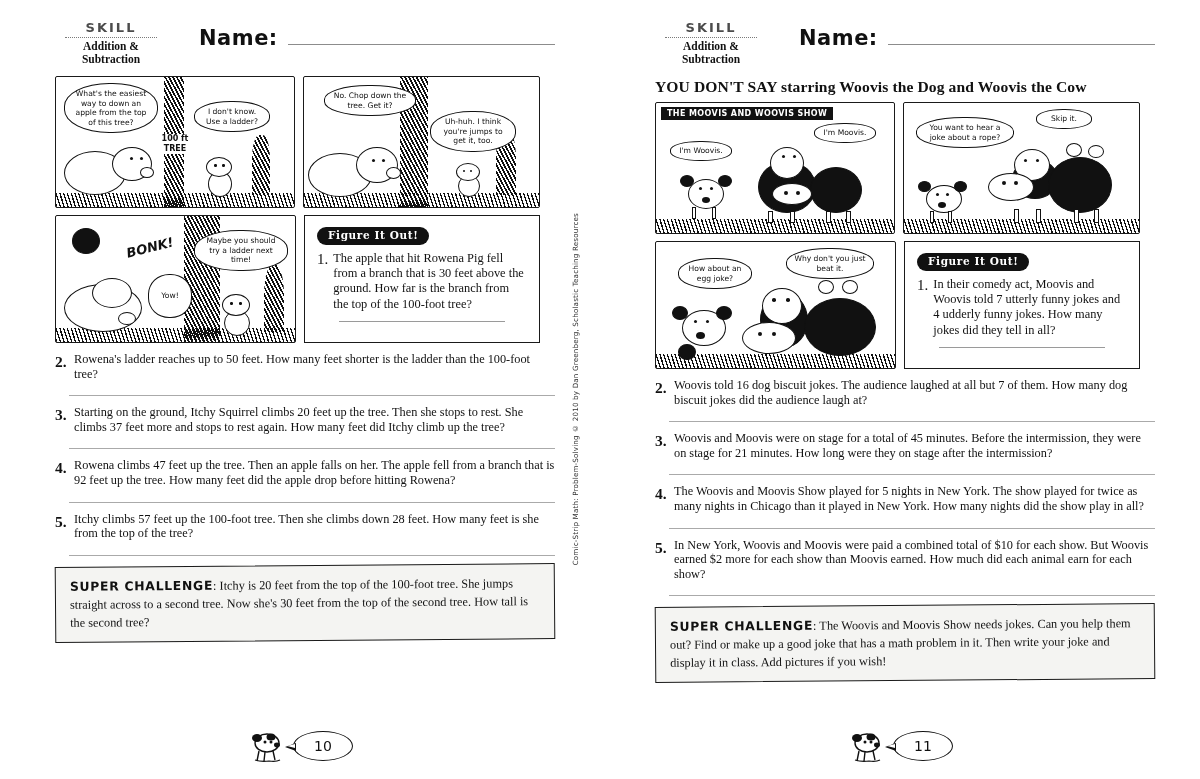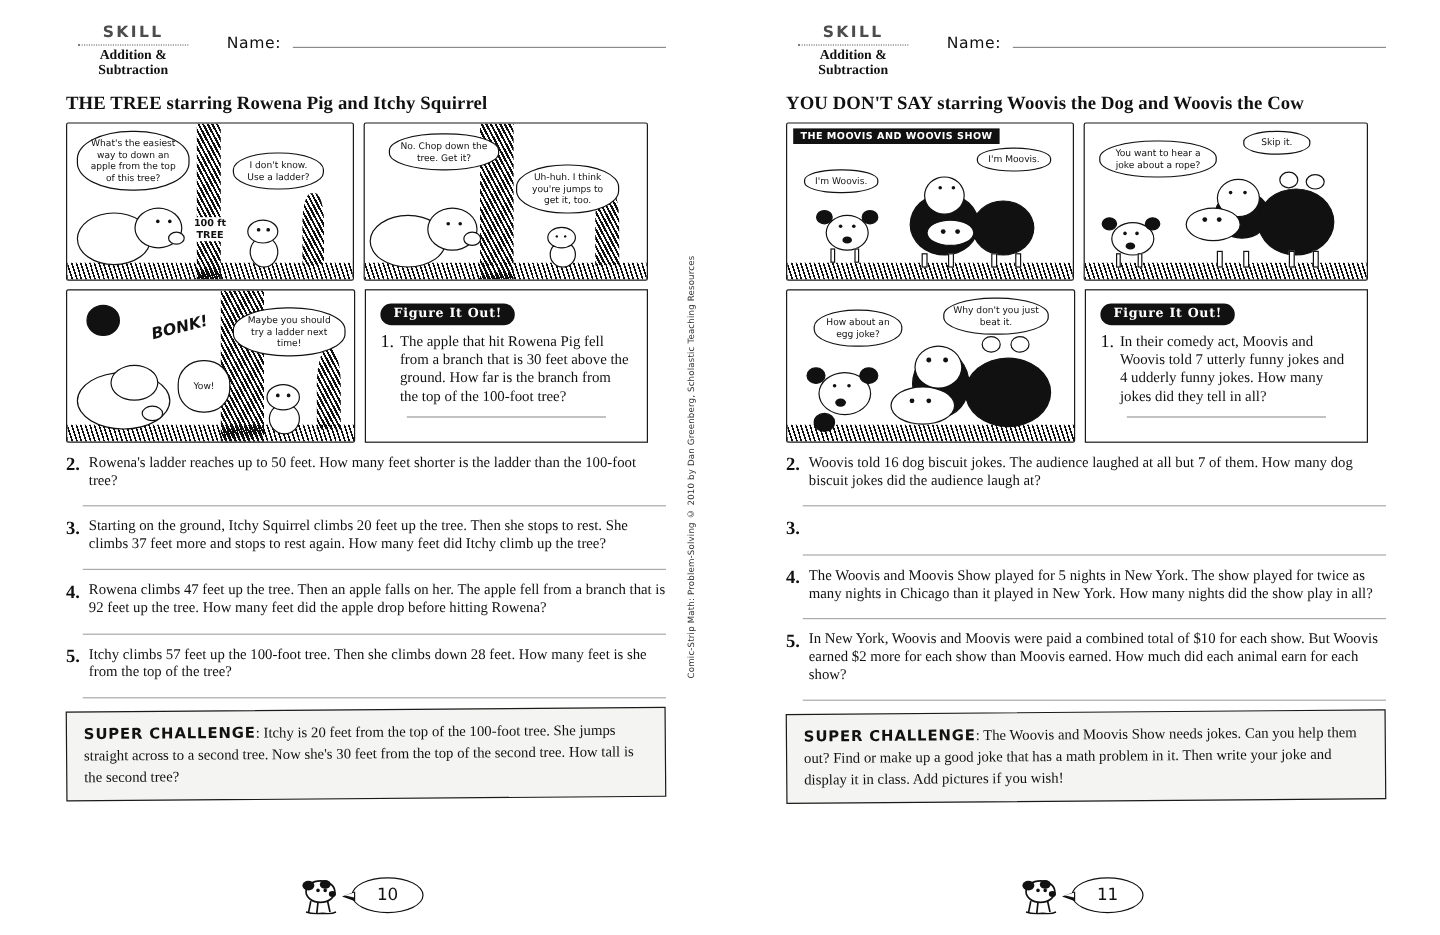--- a/index.html
+++ b/index.html
@@ -23,22 +23,22 @@
     font-weight: bold; font-size: 13px; letter-spacing: 2px;
     color: #4c4c4c;
   }
   .skill-rule { border-top: 1px dotted #7a7a7a; margin: 2px 10px 2px 10px; }
   .skill-sub {
     font-family: Liberation Serif, serif;
     font-weight: bold; font-size: 11.5px; line-height: 12.5px; color: #111;
   }
   .name-wrap { flex: 1; display: flex; align-items: baseline; padding-left: 22px; padding-top: 8px; }
   .name-label {
-    font-family: "DejaVu Sans", sans-serif; font-weight: normal;
-    font-size: 13px; letter-spacing: .5px;
+    font-family: "DejaVu Sans", sans-serif; font-weight: bold;
+    font-size: 21px; letter-spacing: .5px; margin-left: 10px;
   }
   .name-line { flex: 1; border-bottom: 1.3px solid #8c8c8c; margin-left: 10px; height: 14px; }
 
   
   .strip-title {
     font-family: "Liberation Serif", serif;
     font-weight: bold; font-size: 15.6px; letter-spacing: .1px;
     margin: 2px 0 6px 0; white-space: nowrap;
   }
 
@@ -171,27 +171,26 @@
         <div class="skill-rule"></div>
         <div class="skill-sub">Addition &amp;</div>
         <div class="skill-sub">Subtraction</div>
       </div>
       <div class="name-wrap">
         <div class="name-label">Name:</div>
         <div class="name-line"></div>
       </div>
     </div>
 
-    <div class="strip-title">THE TREE starring Rowena Pig and Itchy Squirrel</div>
 
     <div class="comic-row">
       <div class="panel rough" style="width:240px;height:132px">
         <div class="ground"></div>
         <div class="bark" style="left:108px;width:20px;"></div>
-        <div class="tree-label" style="left:104px;top:78px;width:30px;">
+        <div class="tree-label" style="left:104px;top:57px;width:30px;">
           <span>100 ft</span><br>
           <span>TREE</span>
         </div>
         <div class="bubble" style="left:8px;top:6px;width:94px;">What's the easiest way to down an apple from the top of this tree?</div>
         <div class="bubble" style="left:138px;top:24px;width:76px;">I don't know. Use a ladder?</div>
 
         <div class="critter" style="left:6px;top:68px;width:92px;height:52px;">
           <div class="blob oval" style="left:2px;top:6px;width:62px;height:44px;"></div>
           <div class="blob oval" style="left:50px;top:2px;width:40px;height:34px;"></div>
           <div class="blob oval" style="left:78px;top:22px;width:14px;height:11px;"></div>
@@ -442,20 +441,21 @@
 
     <div class="qlist">
       <div class="q">
         <div class="q-num">2.</div>
         <div class="q-text">Woovis told 16 dog biscuit jokes. The audience laughed at all but 7 of them. How many dog biscuit jokes did the audience laugh at?</div>
       </div>
       <div class="q-rule"></div>
 
       <div class="q">
         <div class="q-num">3.</div>
+        <div class="q-text">Woovis and Moovis were on stage for a total of 45 minutes. Before the intermission, they were on stage for 21 minutes. How long were they on stage after the intermission?</div>
       </div>
       <div class="q-rule"></div>
 
       <div class="q">
         <div class="q-num">4.</div>
         <div class="q-text">The Woovis and Moovis Show played for 5 nights in New York. The show played for twice as many nights in Chicago than it played in New York. How many nights did the show play in all?</div>
       </div>
       <div class="q-rule"></div>
 
       <div class="q">

